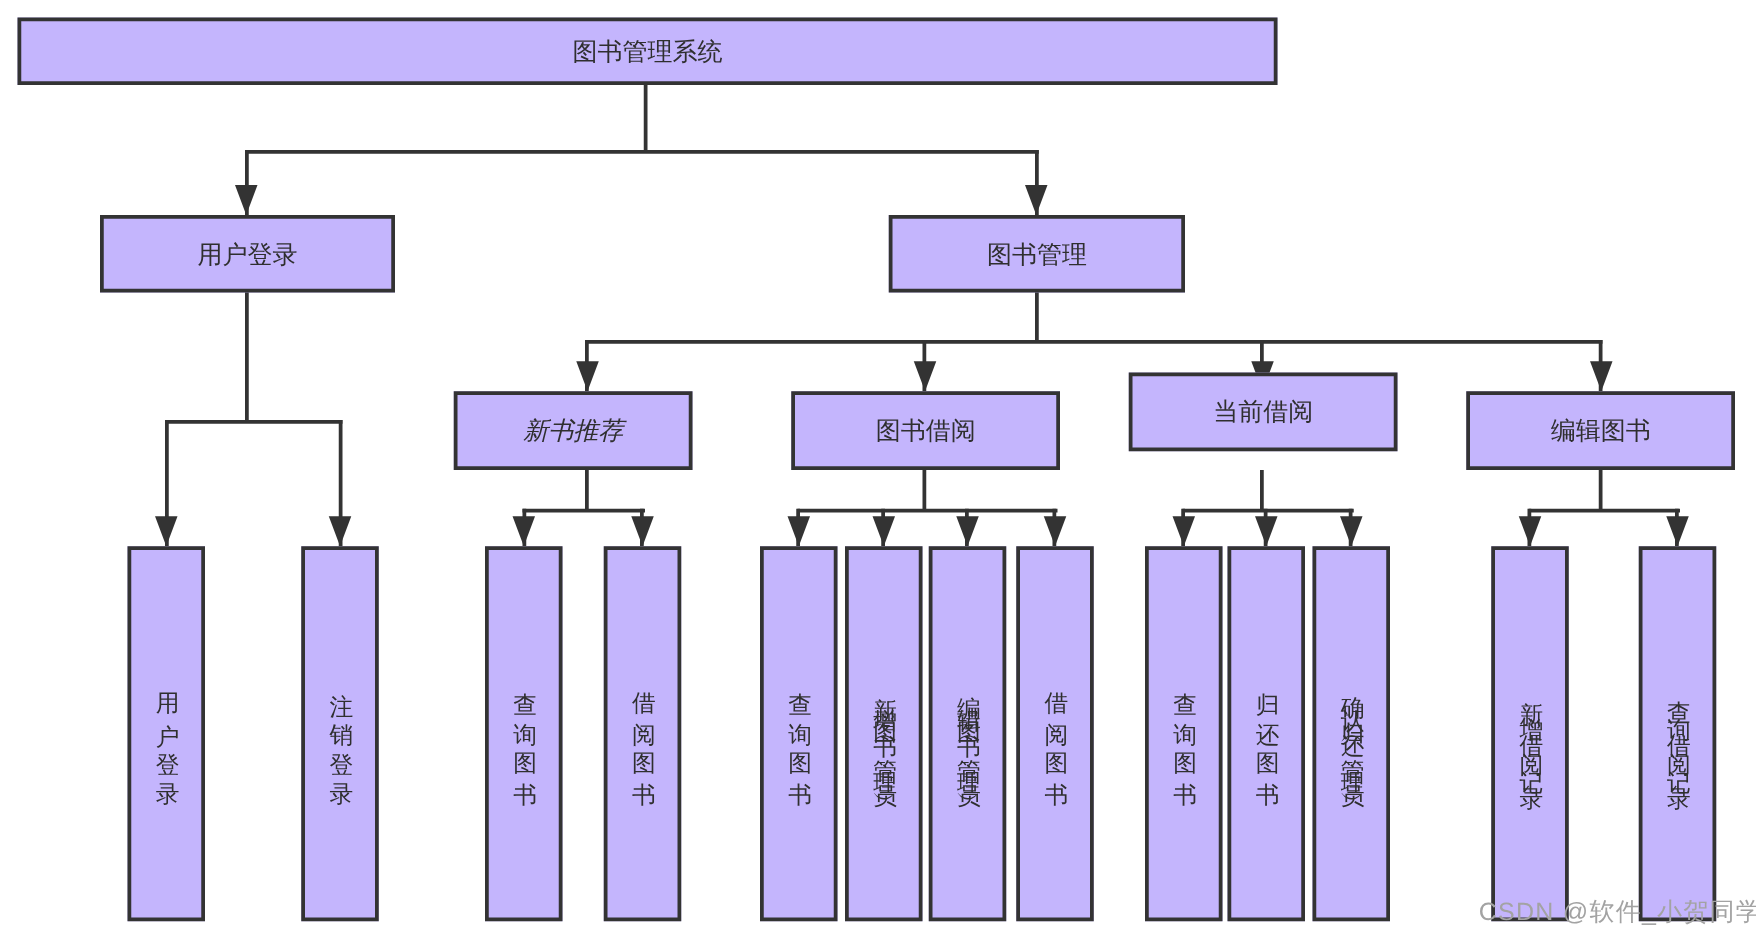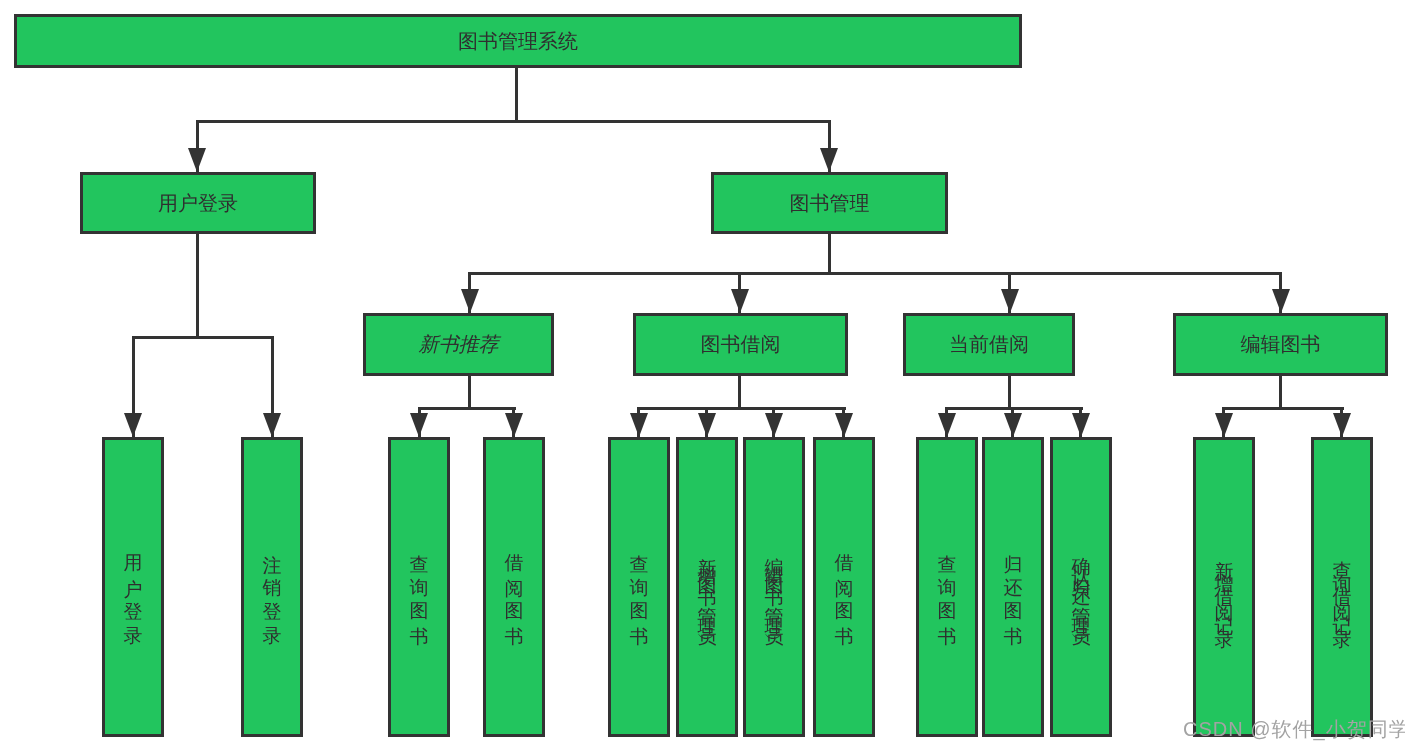--- a/index.html
+++ b/index.html
@@ -1,21 +1,21 @@
 <!DOCTYPE html>
 <html><head>
 <meta charset="utf-8">
 <style>
   html,body{margin:0;padding:0;background:#ffffff;}
   #canvas{
     position:relative;width:1405px;height:747px;background:#ffffff;overflow:hidden;
     font-family:"Liberation Sans","DejaVu Sans",sans-serif;color:#2f2f2f;
   }
   .box{
-    position:absolute;background:#22c55e;border:3px solid #333333;box-sizing:border-box;
+    position:absolute;background:#c4b5fd;border:3px solid #333333;box-sizing:border-box;
     display:flex;align-items:center;justify-content:center;
     font-size:20px;color:#2f2f2f;z-index:2;
   }
   .vbox{
     writing-mode:vertical-rl;font-size:19px;
   }
   .ls4{letter-spacing:24px;}
   .ls6{letter-spacing:14px;}
   .ls9{letter-spacing:10px;}
   .hline,.vline{position:absolute;background:#333333;z-index:1;}
@@ -61,21 +61,21 @@
   <div class="arrow" style="left:461px;top:289px;"></div>
   <div class="vline" style="left:738px;top:272px;height:41px;"></div>
   <div class="arrow" style="left:731px;top:289px;"></div>
   <div class="vline" style="left:1008px;top:272px;height:41px;"></div>
   <div class="arrow" style="left:1001px;top:289px;"></div>
   <div class="vline" style="left:1279px;top:272px;height:41px;"></div>
   <div class="arrow" style="left:1272px;top:289px;"></div>
 
   <div class="box" style="left:363px;top:313px;width:191px;height:63px;font-style:italic;">新书推荐</div>
   <div class="box" style="left:633px;top:313px;width:215px;height:63px;">图书借阅</div>
-  <div class="box" style="left:903px;top:313px;width:172px;height:63px;">当前借阅</div>
+  <div class="box" style="left:903px;top:298px;width:215px;height:63px;">当前借阅</div>
   <div class="box" style="left:1173px;top:313px;width:215px;height:63px;">编辑图书</div>
 
   <div class="vline" style="left:468px;top:376px;height:33px;"></div>
   <div class="hline" style="left:418px;top:407px;width:98px;"></div>
   <div class="vline" style="left:418px;top:407px;height:30px;"></div>
   <div class="arrow" style="left:410px;top:413px;"></div>
   <div class="vline" style="left:512px;top:407px;height:30px;"></div>
   <div class="arrow" style="left:505px;top:413px;"></div>
 
   <div class="vline" style="left:738px;top:376px;height:33px;"></div>

